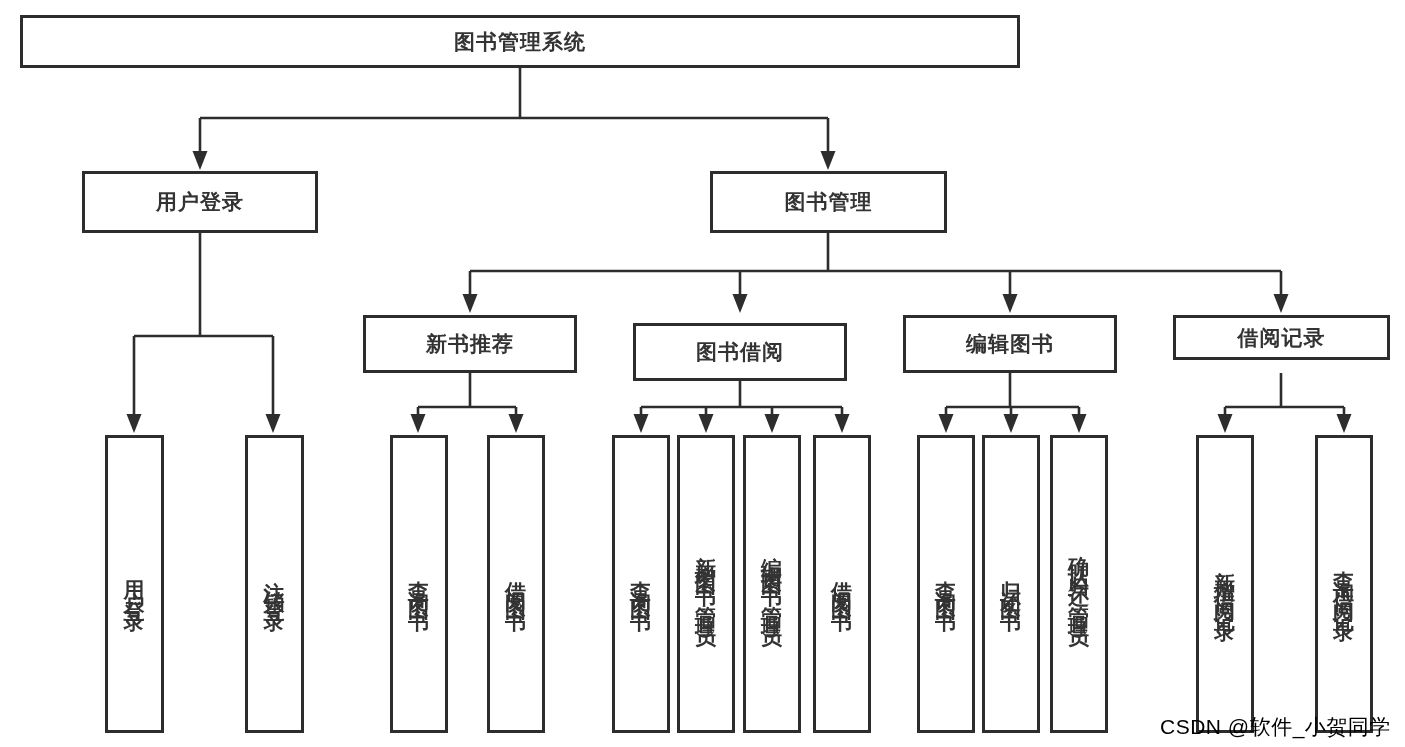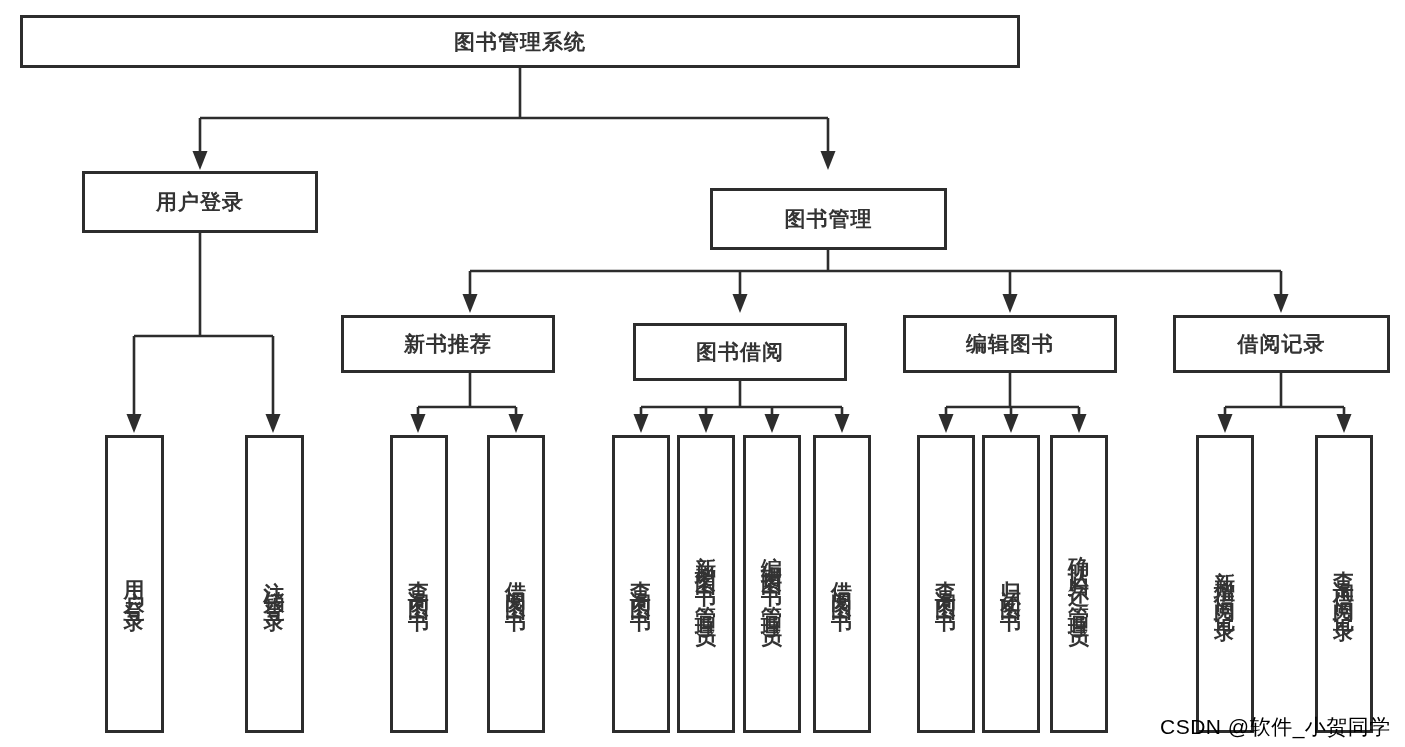--- a/index.html
+++ b/index.html
@@ -97,34 +97,34 @@
     </g>
   </svg>
 
   <div class="node hnode" style="left:20px; top:15px; width:1000px; height:53px;">
     <span>图书管理系统</span>
   </div>
 
   <div class="node hnode" style="left:82px; top:171px; width:236px; height:62px;">
     <span>用户登录</span>
   </div>
-  <div class="node hnode" style="left:710px; top:171px; width:237px; height:62px;margin-top:17px;">
+  <div class="node hnode" style="left:710px; top:171px; width:237px; height:62px;">
     <span>图书管理</span>
   </div>
 
-  <div class="node hnode" style="left:341px; top:315px; width:214px; height:58px;text-align:right;">
+  <div class="node hnode" style="left:363px; top:315px; width:214px; height:58px;text-align:right;">
     <span>新书推荐</span>
   </div>
   <div class="node hnode" style="left:633px; top:315px; width:214px; height:58px;margin-top:8px;">
     <span>图书借阅</span>
   </div>
   <div class="node hnode" style="left:903px; top:315px; width:214px; height:58px;">
     <span>编辑图书</span>
   </div>
-  <div class="node hnode" style="left:1173px; top:315px; width:217px; height:58px;">
+  <div class="node hnode" style="left:1173px; top:315px; width:217px; height:45px;">
     <span>借阅记录</span>
   </div>
 
   <div class="node vnode" style="left:105px; top:435px; width:59px; height:298px;">
     <span>用户登录</span>
   </div>
   <div class="node vnode" style="left:245px; top:435px; width:59px; height:298px;">
     <span>注销登录</span>
   </div>
 

